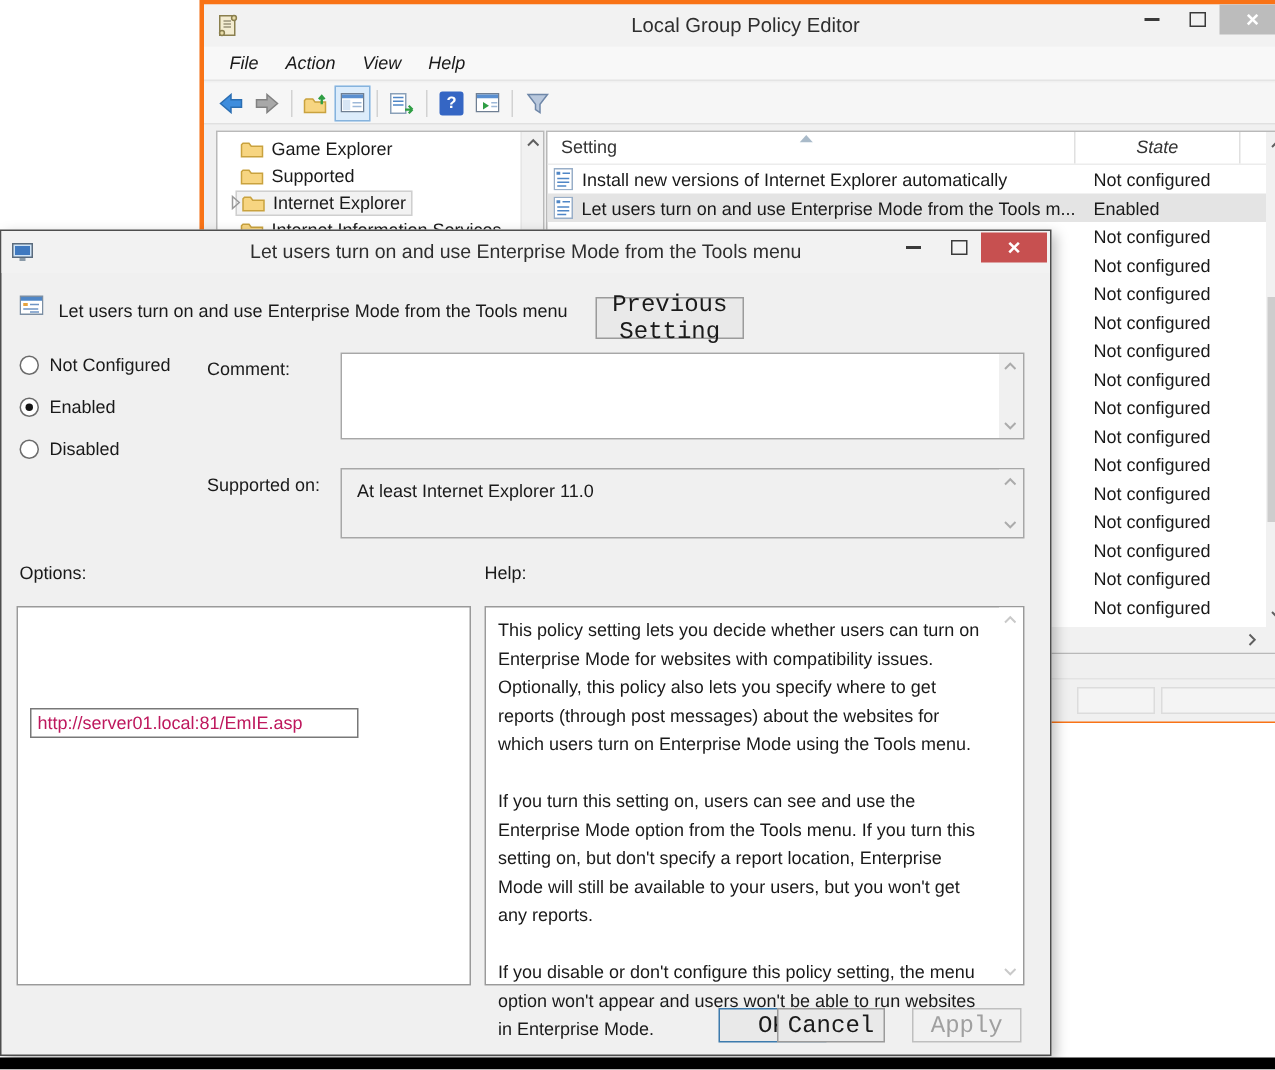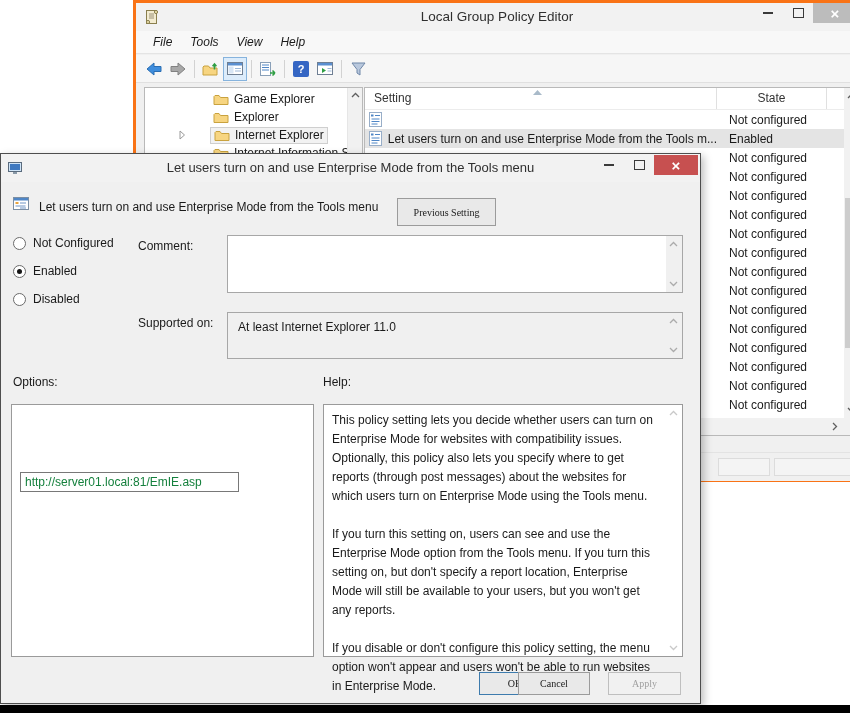--- a/index.html
+++ b/index.html
@@ -22,33 +22,33 @@
   .mw-menubar{position:absolute;left:0;top:28px;right:0;height:23px;background:#f8f8f8;border-bottom:1px solid #e4e4e4;display:flex;align-items:center;padding-left:8px;box-sizing:border-box;font-style:italic;}
   .menu-item{font-size:12px;color:#1a1a1a;padding:3px 9px;}
   .mw-toolbar{position:absolute;left:0;top:52px;right:0;height:28px;background:#f6f6f6;border-bottom:1px solid #e0e0e0;display:flex;align-items:center;padding-left:6px;box-sizing:border-box;}
   .tool-btn{width:24px;height:24px;display:flex;align-items:center;justify-content:center;}
   .tool-btn.active{background:#dcecfb;border:1px solid #86b3dd;box-sizing:border-box;}
   .tool-sep{width:1px;height:18px;background:#d2d2d2;margin:0 4px;}
   .help-icon-box{width:16px;height:16px;background:#3566c4;border-radius:2px;color:#fff;font-size:11px;font-weight:bold;display:flex;align-items:center;justify-content:center;}
 
   
   .tree-pane{position:absolute;left:8px;top:84px;width:219px;height:349px;background:#fff;border:1px solid #b9b9b9;box-sizing:border-box;overflow:hidden;}
-  .tree-row{position:relative;height:18px;display:flex;align-items:center;padding-left:40px;font-size:12px;color:#1a1a1a;white-space:nowrap;margin-left:25px;}
+  .tree-row{position:relative;height:18px;display:flex;align-items:center;padding-left:12px;font-size:12px;color:#1a1a1a;white-space:nowrap;}
   .tree-rows{padding-top:2px;}
   .expander{position:absolute;left:9px;top:4px;}
   .tree-inner{display:flex;align-items:center;gap:5px;padding:0 3px;height:17px;box-sizing:border-box;}
   .tree-inner.selected{background:#f2f2f2;border:1px solid #cfcfcf;}
   .tree-scroll{position:absolute;right:0;top:0;bottom:0;width:15px;background:#f1f1f1;border-left:1px solid #e6e6e6;box-sizing:border-box;}
   .tree-scroll .scroll-up{position:absolute;top:4px;left:3px;}
 
   
   .list-pane{position:absolute;left:228px;top:84px;width:497px;height:349px;background:#fff;border:1px solid #b9b9b9;box-sizing:border-box;overflow:hidden;}
   .list-header{display:flex;height:21px;border-bottom:1px solid #ececec;font-size:12px;color:#333;}
   .hdr-setting{width:352px;line-height:21px;padding-left:9px;border-right:1px solid #e0e0e0;box-sizing:border-box;position:relative;}
-  .hdr-state{width:110px;line-height:21px;text-align:center;border-right:1px solid #e0e0e0;box-sizing:border-box;}
+  .hdr-state{width:110px;line-height:21px;text-align:center;border-right:1px solid #e0e0e0;box-sizing:border-box;font-style:italic;}
   .sort-arrow{position:absolute;left:168px;top:2px;}
   .lrow{display:flex;align-items:center;height:19px;font-size:12px;color:#1a1a1a;}
   .lrow.selected{background:#e4e4e4;}
   .cell-setting{width:352px;display:flex;align-items:center;gap:6px;padding-left:4px;box-sizing:border-box;white-space:nowrap;overflow:hidden;}
   .cell-state{width:110px;padding-left:12px;box-sizing:border-box;white-space:nowrap;}
   .list-vscroll{position:absolute;right:0;top:0;width:16px;height:330px;background:#f1f1f1;}
   .vthumb{position:absolute;left:1px;top:110px;width:14px;height:150px;background:#cdcdcd;}
   .list-vscroll .scroll-up{position:absolute;top:5px;left:3px;}
   .list-vscroll .scroll-down{position:absolute;bottom:5px;left:3px;}
   .list-hscroll{position:absolute;left:0;bottom:0;height:17px;right:0;background:#f1f1f1;}
@@ -62,37 +62,37 @@
 
   
   .dialog{position:absolute;left:0;top:153px;width:701px;height:551px;background:#f0f0f0;border:1px solid #4e4e4e;box-sizing:border-box;z-index:10;box-shadow:3px 3px 8px rgba(0,0,0,0.25);}
   .dlg-titlebar{position:absolute;left:0;top:0;right:0;height:28px;background:#f2f2f2;}
   .dlg-app-icon{position:absolute;left:6px;top:6px;width:16px;height:16px;}
   .dlg-title{position:absolute;left:0;right:0;top:0;height:28px;line-height:28px;text-align:center;font-size:13px;color:#2f2f2f;white-space:nowrap;}
   .dlg-caption{position:absolute;right:2px;top:1px;display:flex;}
   .dlg-close{background:#c75050;}
   .dlg-policy-icon{position:absolute;left:12px;top:42px;}
   .dlg-policy-name{position:absolute;left:38px;top:46px;width:350px;font-size:12px;color:#1a1a1a;}
-  .btn{background:#e9e9e9;border:1px solid #9b9b9b;font-size:10px;color:#1a1a1a;display:flex;align-items:center;justify-content:center;box-sizing:border-box;font-family:Liberation Serif, serif;}
+  .btn{background:#e9e9e9;border:1px solid #9b9b9b;font-size:16px;color:#1a1a1a;display:flex;align-items:center;justify-content:center;box-sizing:border-box;font-family:Liberation Mono, monospace;}
   .btn-prev{position:absolute;left:396px;top:44px;width:99px;height:28px;}
   .btn-next{position:absolute;left:505px;top:44px;width:100px;height:28px;}
   .radio-row{position:absolute;left:12px;display:flex;align-items:center;gap:7px;font-size:12px;color:#1a1a1a;height:16px;}
   .radio{width:13px;height:13px;border:1px solid #6b6b6b;border-radius:50%;background:#fff;box-sizing:border-box;position:relative;}
   .radio.checked::after{content:"";position:absolute;left:3px;top:3px;width:5px;height:5px;border-radius:50%;background:#151515;}
   .field-label{position:absolute;font-size:12px;color:#1a1a1a;}
   .comment-box{position:absolute;left:226px;top:81px;width:456px;height:58px;background:#fff;border:1px solid #a7a7a7;box-sizing:border-box;}
   .supported-box{position:absolute;left:226px;top:158px;width:456px;height:47px;background:#f0f0f0;border:1px solid #a7a7a7;box-sizing:border-box;font-size:12px;color:#1a1a1a;}
   .supported-text{position:absolute;left:10px;top:7px;}
   .scrollcol{position:absolute;right:0;top:0;bottom:0;width:16px;background:#f0f0f0;}
   .scrollcol .scroll-up{position:absolute;top:5px;left:3px;}
   .scrollcol .scroll-down{position:absolute;bottom:5px;left:3px;}
   .comment-input{position:absolute;left:0;top:0;right:16px;bottom:0;border:none;resize:none;background:#fff;font-family:inherit;font-size:12px;outline:none;}
   .options-box{position:absolute;left:10px;top:250px;width:303px;height:253px;background:#fff;border:1px solid #9a9a9a;box-sizing:border-box;}
   .options-desc{position:absolute;left:8px;top:9px;right:8px;font-size:12px;line-height:17px;color:#1a1a1a;}
-  .url-input{position:absolute;left:8px;top:67px;width:219px;height:20px;border:1px solid #787878;font-family:inherit;font-size:12px;padding:0 4px;box-sizing:border-box;color:#15803d;background:#fff;}
+  .url-input{position:absolute;left:8px;top:67px;width:219px;height:20px;border:1px solid #787878;font-family:inherit;font-size:12px;padding:0 4px;box-sizing:border-box;color:#be185d;background:#fff;}
   .help-box{position:absolute;left:322px;top:250px;width:360px;height:253px;background:#fff;border:1px solid #9a9a9a;box-sizing:border-box;}
   .help-text{position:absolute;left:8px;top:6px;right:22px;font-size:12px;line-height:19px;color:#1a1a1a;white-space:pre-line;}
   .btn-ok{position:absolute;left:447px;top:518px;width:72px;height:23px;border:1px solid #3d7bad;margin-left:31px;}
   .btn-cancel{position:absolute;left:517px;top:518px;width:72px;height:23px;}
   .btn-apply{position:absolute;left:607px;top:518px;width:73px;height:23px;background:#f1f1f1;border:1px solid #bfbfbf;color:#9f9f9f;}
 
   .black-bar{position:absolute;left:0;top:705px;width:850px;height:8px;background:#000;}
   svg{display:block;}
 </style>
 </head>
@@ -119,21 +119,21 @@
             <span class="glyph-box"></span>
           </span>
         <span class="cap-btn cap-close mw-close">
             <span class="glyph-x">×</span>
           </span>
       </span>
     </div>
 
     <div class="mw-menubar">
       <span class="menu-item">File</span>
-      <span class="menu-item">Tools</span>
+      <span class="menu-item">Action</span>
       <span class="menu-item">View</span>
       <span class="menu-item">Help</span>
     </div>
 
     <div class="mw-toolbar">
       <span class="tool-btn">
         <svg width="18" height="14">
             <path d="M9 1 L2 7 L9 13 L9 9.5 L16 9.5 L16 4.5 L9 4.5 Z" fill="#3e8ddd" stroke="#2b6eb2"></path>
           </svg>
       </span>
@@ -193,21 +193,21 @@
                 <path d="M1 3.5 L1 11.5 L15 11.5 L15 4.5 L7.5 4.5 L6 2.5 L2 2.5 Z" fill="#f7d581" stroke="#c9a23e"></path>
               </svg>
               <span>Game Explorer</span>
             </span>
         </div>
         <div class="tree-row">
           <span class="tree-inner">
               <svg width="16" height="13">
                 <path d="M1 3.5 L1 11.5 L15 11.5 L15 4.5 L7.5 4.5 L6 2.5 L2 2.5 Z" fill="#f7d581" stroke="#c9a23e"></path>
               </svg>
-              <span>Explorer</span>
+              <span>Supported</span>
             </span>
         </div>
         <div class="tree-row">
           <span class="expander">
               <svg width="7" height="10">
                 <path d="M1 1 L5.5 5 L1 9 Z" fill="none" stroke="#9a9a9a"></path>
               </svg>
             </span>
           <span class="tree-inner selected">
               <svg width="16" height="13">
@@ -244,20 +244,21 @@
         <span class="hdr-state">State</span>
       </div>
 
       <div class="lrow">
         <span class="cell-setting">
           <svg width="13" height="15">
               <rect x="0.5" y="0.5" width="12" height="14" fill="#fff" stroke="#98aec8"></rect>
               <rect x="2" y="2.5" width="2.5" height="2" fill="#4f86c6"></rect>
               <path d="M6 3.5 h5 M2.5 7 h8 M2.5 9.5 h8 M2.5 12 h6" stroke="#4f86c6" stroke-width="1"></path>
             </svg>
+          <span>Install new versions of Internet Explorer automatically</span>
         </span>
         <span class="cell-state">Not configured</span>
       </div>
 
       <div class="lrow selected">
         <span class="cell-setting">
           <svg width="13" height="15">
               <rect x="0.5" y="0.5" width="12" height="14" fill="#fff" stroke="#98aec8"></rect>
               <rect x="2" y="2.5" width="2.5" height="2" fill="#4f86c6"></rect>
               <path d="M6 3.5 h5 M2.5 7 h8 M2.5 9.5 h8 M2.5 12 h6" stroke="#4f86c6" stroke-width="1"></path>

